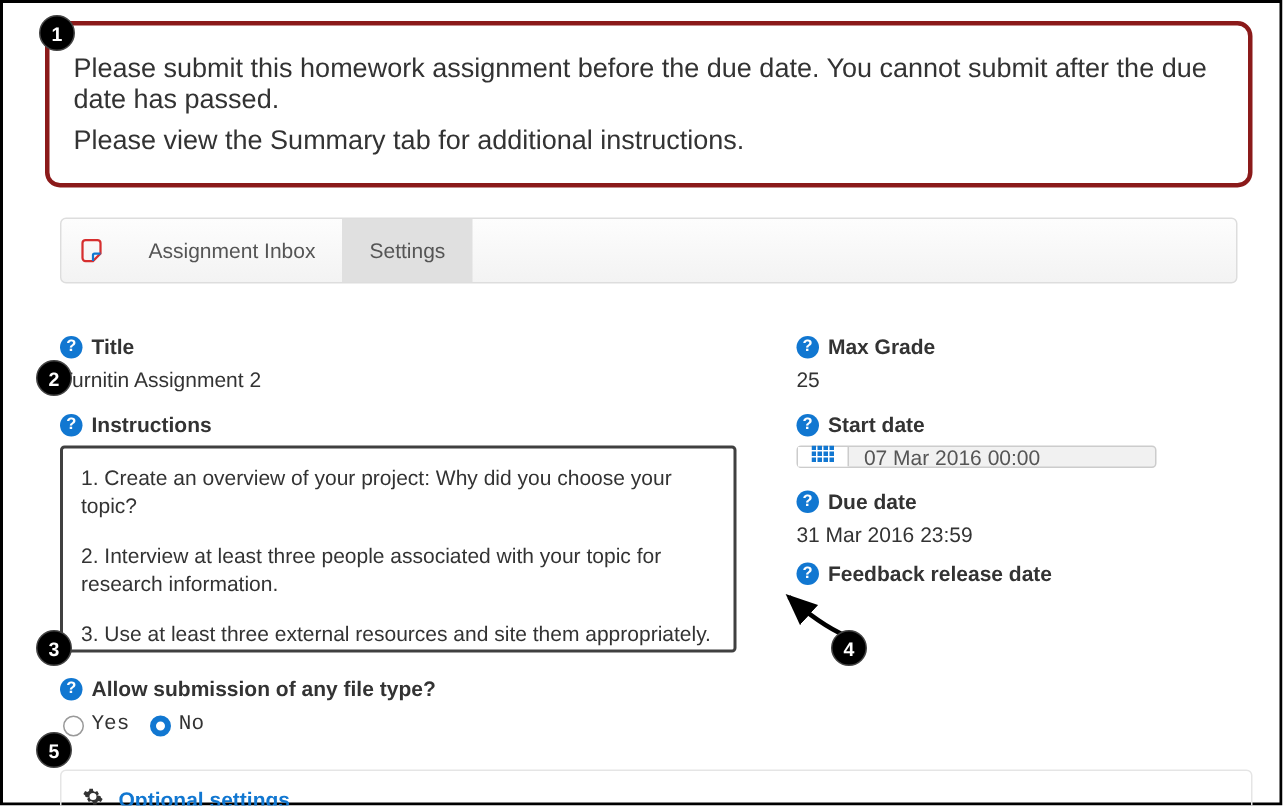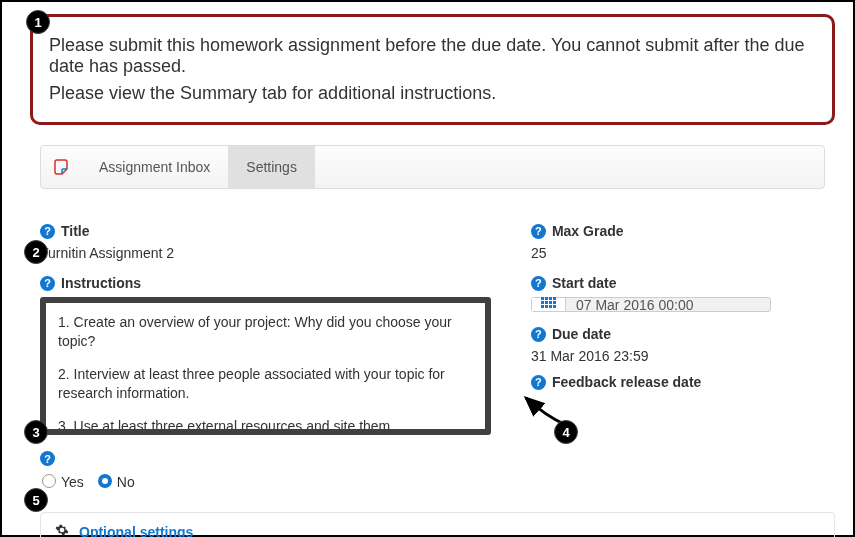--- a/index.html
+++ b/index.html
@@ -16,25 +16,25 @@
     
     .columns { display: flex; gap: 40px; margin-left: 20px; margin-right: 10px; }
     .col-left { flex: 1.15; }
     .col-right { flex: 0.75; }
     
     .field-label { display: flex; align-items: center; gap: 6px; font-weight: bold; color: #333; margin-bottom: 6px; margin-top: 10px; }
     .help-icon { width: 15px; height: 15px; border-radius: 50%; background: #1177d1; color: #fff; font-size: 11px; display: inline-flex; align-items: center; justify-content: center; font-weight: bold; }
     
     .field-value { color: #333; margin-bottom: 6px; }
     
-    .instructions-box { border: 6px solid #404040; border-radius: 3px; padding: 10px 12px; font-size: 14px; color: #333; height: 138px; overflow: hidden; background: #fff; }
+    .instructions-box { border: 2px solid #404040; border-radius: 3px; padding: 10px 12px; font-size: 14px; color: #333; height: 138px; overflow: hidden; background: #fff; }
     .instructions-box p { margin-bottom: 14px; line-height: 1.35; }
     
     .radio-row { display: flex; align-items: center; gap: 14px; margin-top: 8px; margin-left: 2px; }
-    .radio-opt { display: flex; align-items: flex-start; gap: 5px; }
+    .radio-opt { display: flex; align-items: flex-end; gap: 5px; font-family: Liberation Mono, monospace; }
     .radio-circle { width: 14px; height: 14px; border-radius: 50%; border: 1px solid #999; background: #fff; display: inline-block; position: relative; }
     .radio-circle.checked { border: 4px solid #1177d1; width: 14px; height: 14px; }
     
     .date-input { display: flex; align-items: center; border: 1px solid #ccc; border-radius: 3px; background: #f1f1f1; height: 15px; width: 240px; }
     .date-icon-box { width: 34px; height: 100%; display: flex; align-items: center; justify-content: center; border-right: 1px solid #ccc; background: #fff; }
     .date-text { padding: 0 10px; color: #555; flex: 1; }
     
     .optional-bar { border: 1px solid #e5e5e5; border-radius: 4px; padding: 10px 14px; margin-top: 22px; margin-left: 20px; display: flex; align-items: center; gap: 10px; }
     .optional-link { color: #1177d1; font-weight: bold; cursor: pointer; }
     
@@ -92,20 +92,21 @@
         <span>Instructions</span>
       </div>
       <div class="instructions-box">
         <p>1. Create an overview of your project: Why did you choose your topic?</p>
         <p>2. Interview at least three people associated with your topic for research information.</p>
         <p style="margin-bottom:0;">3. Use at least three external resources and site them appropriately.</p>
       </div>
 
       <div class="field-label" style="margin-top:16px;">
         <span class="help-icon">?</span>
+        <span>Allow submission of any file type?</span>
       </div>
       <div class="radio-row">
         <div class="radio-opt">
           <span class="radio-circle"></span>
           <span>Yes</span>
         </div>
         <div class="radio-opt">
           <span class="radio-circle checked"></span>
           <span>No</span>
         </div>

